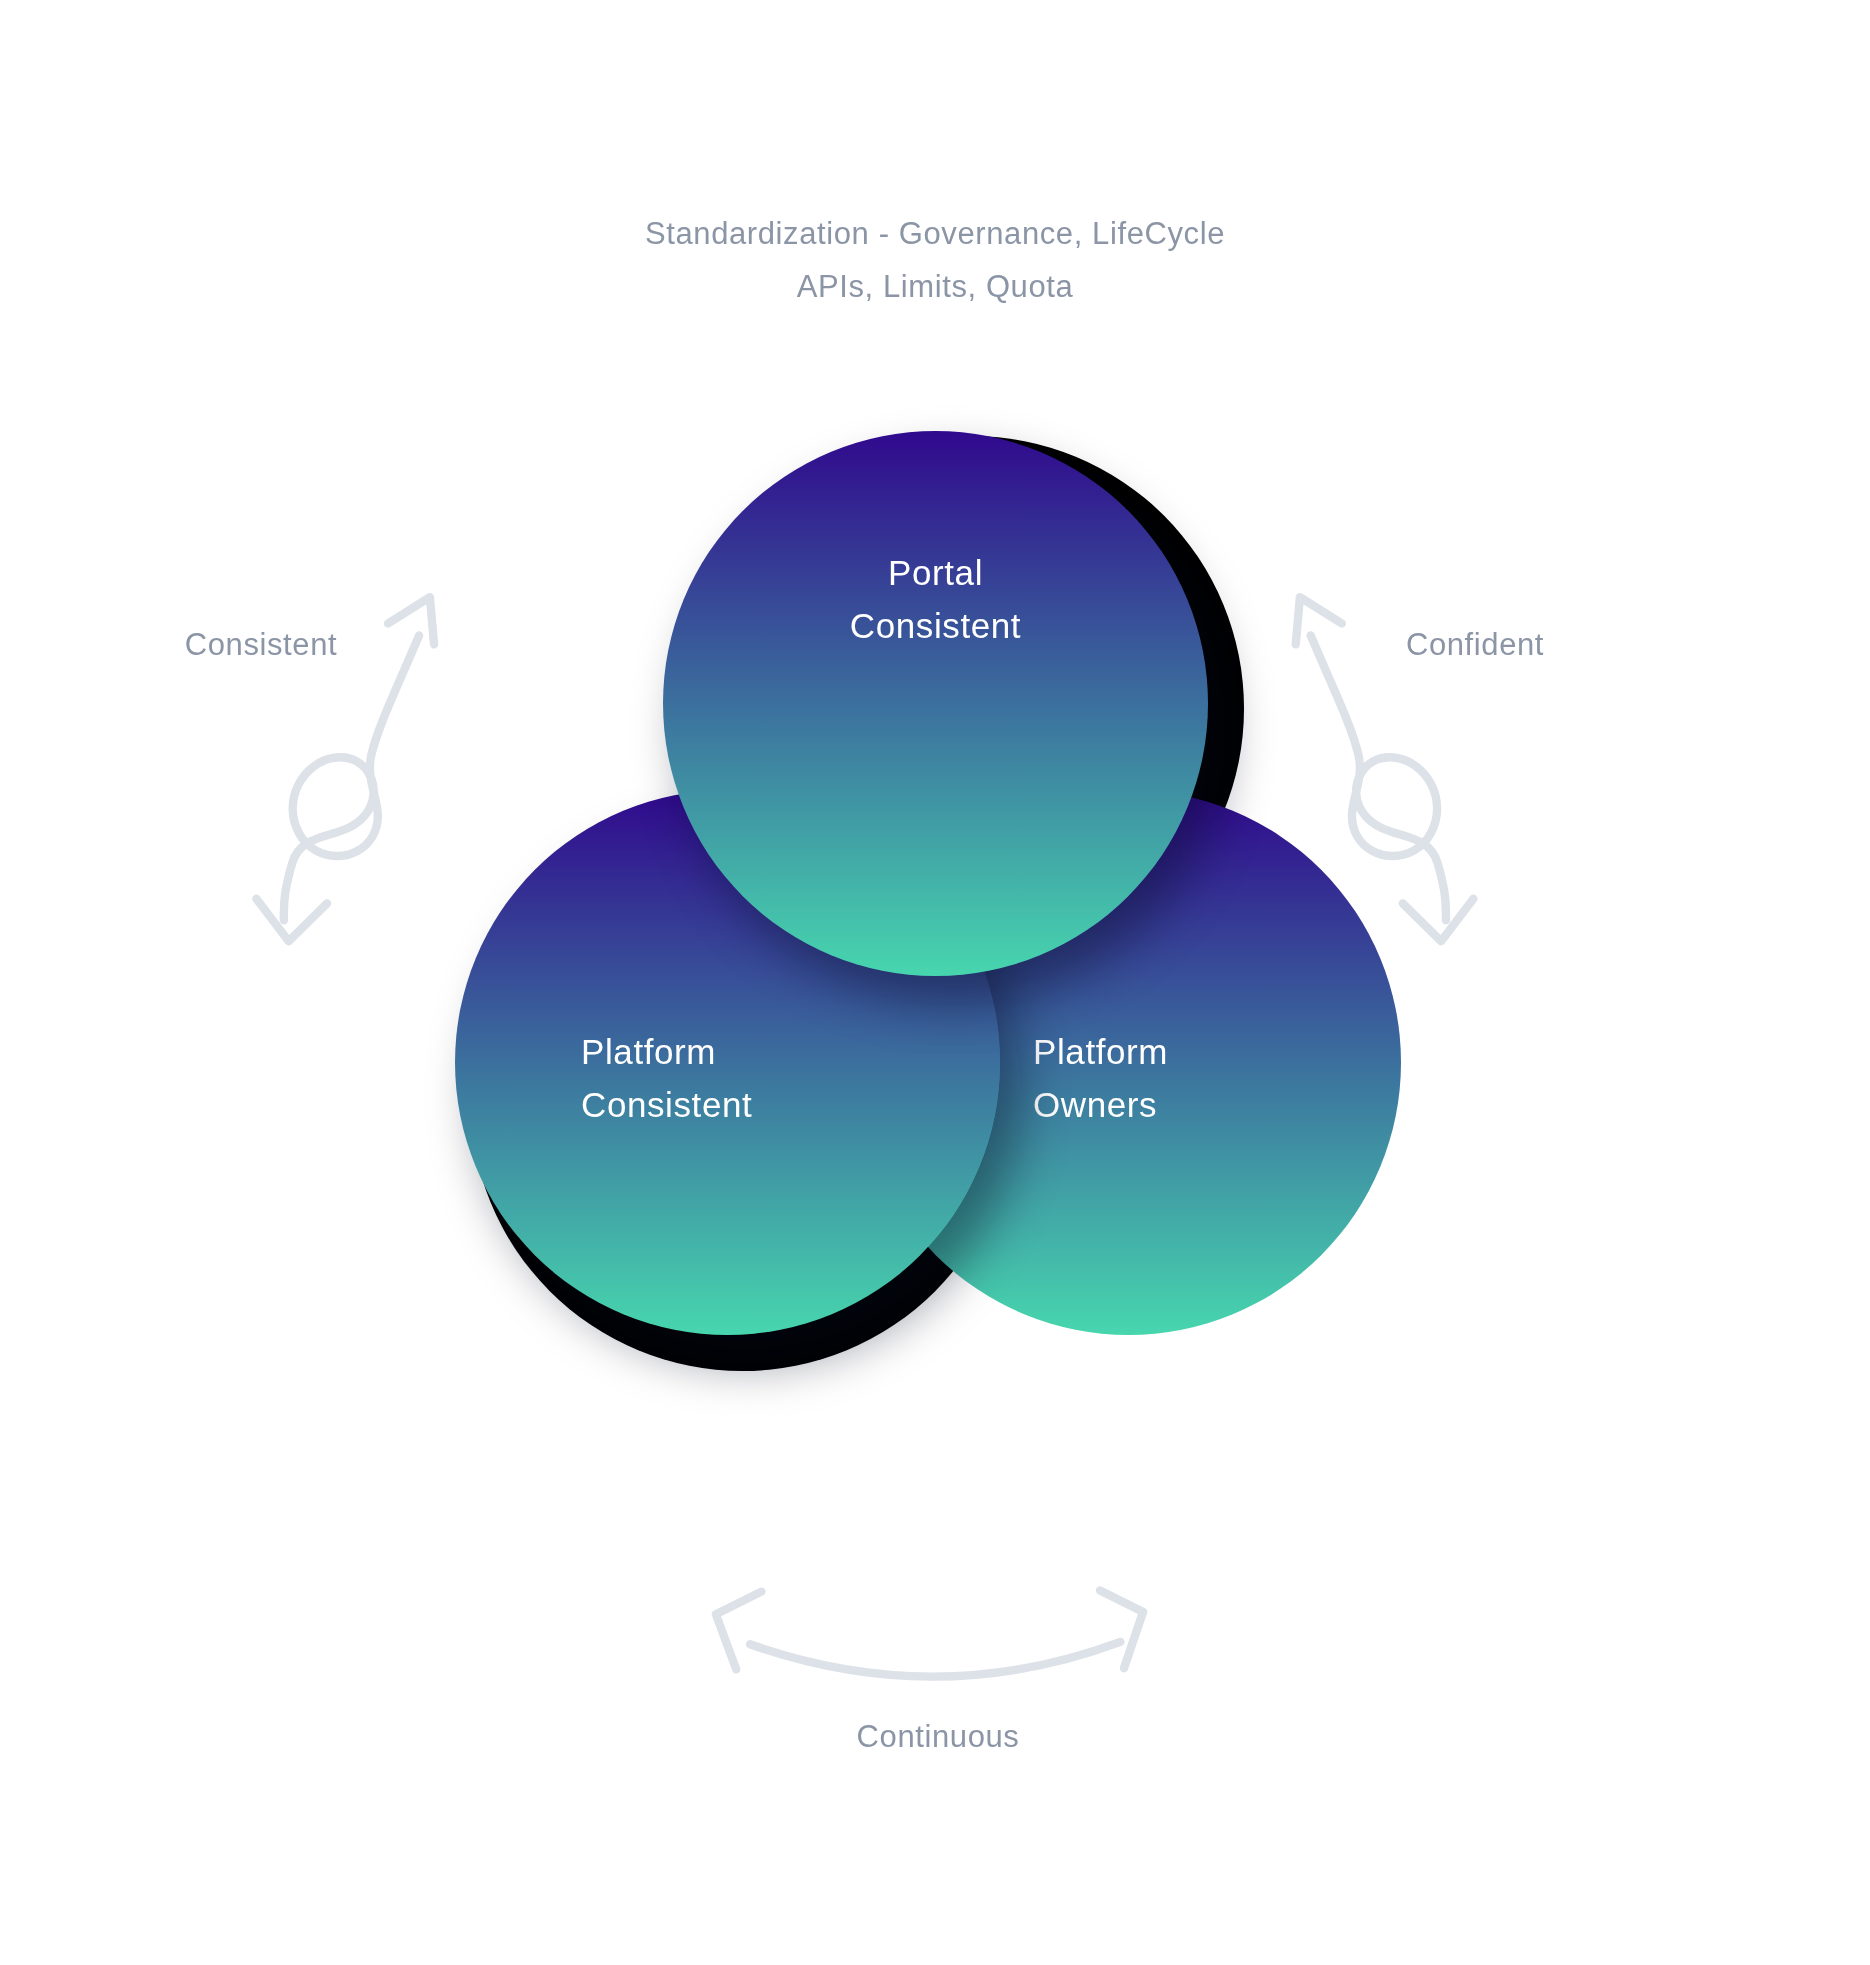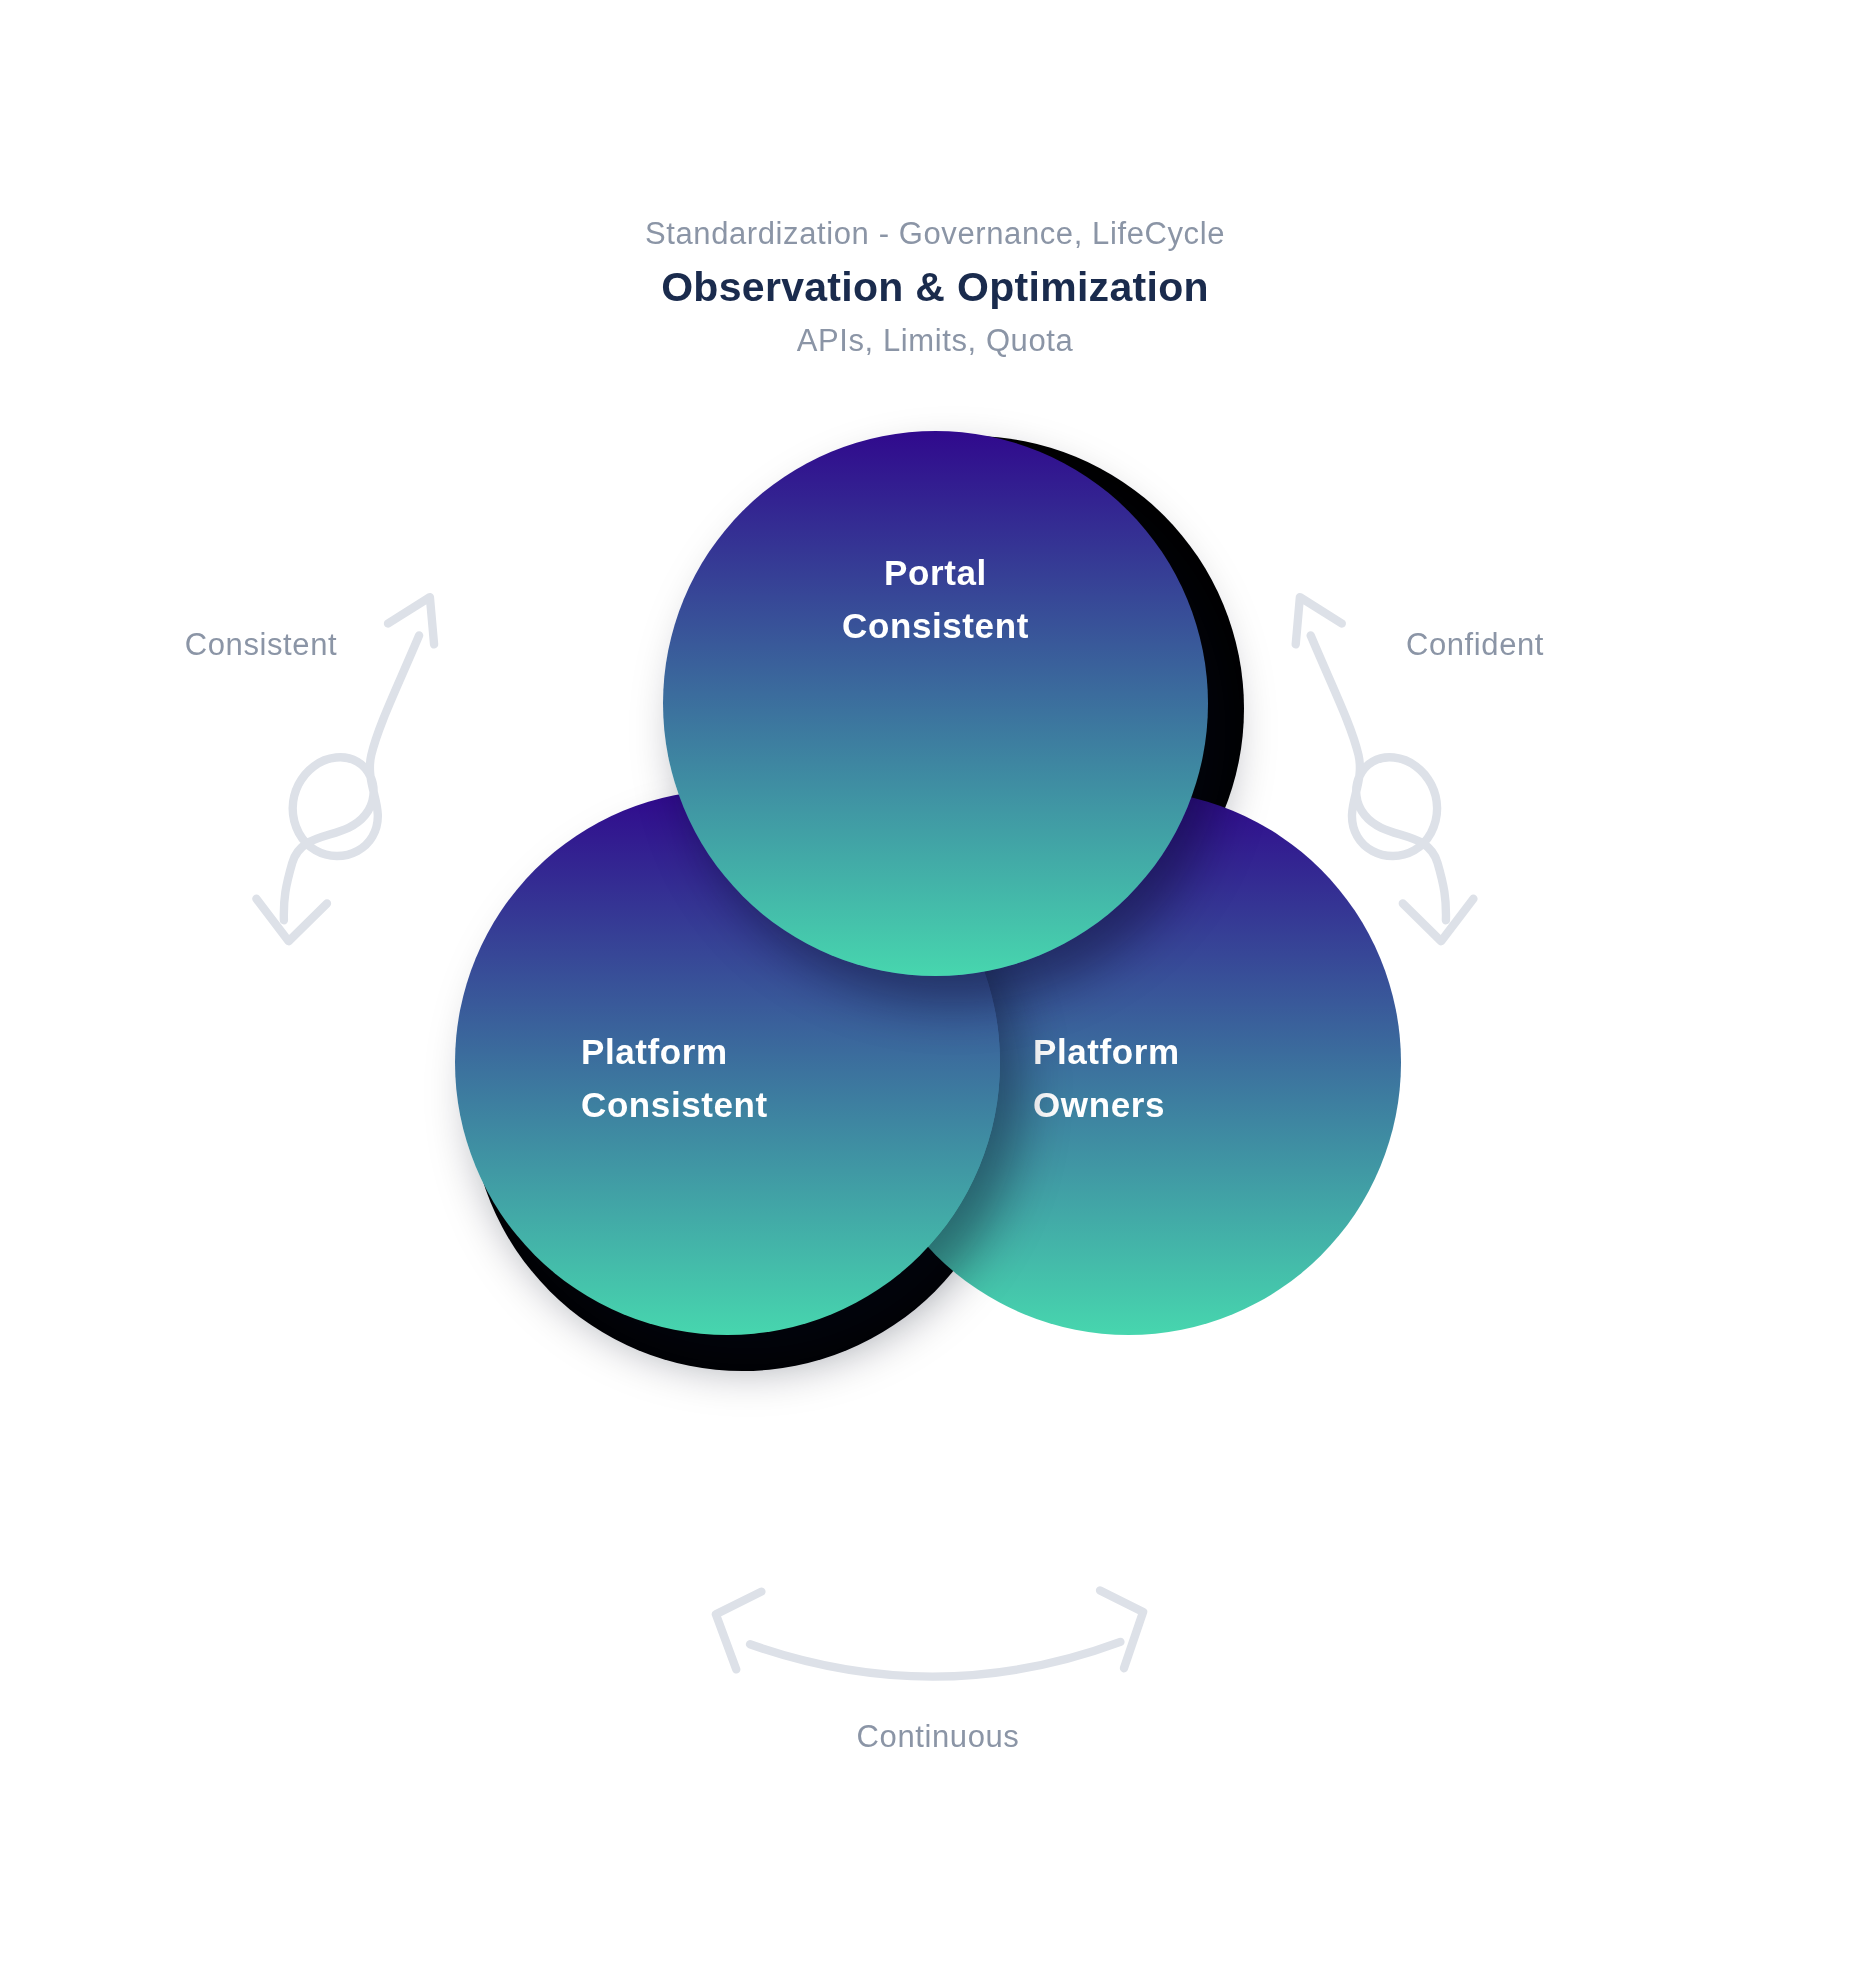--- a/index.html
+++ b/index.html
@@ -24,37 +24,36 @@
   .circle{
     position:absolute;width:545px;height:545px;border-radius:50%;
     background:linear-gradient(180deg,#30098d 0%,#47d6ae 100%);
   }
   .circle.portal{left:663px;top:431px;z-index:3;box-shadow:18px 27px 48px rgba(5,10,30,0.40);}
   .circle.platform{left:455px;top:790px;z-index:2;box-shadow:21px 30px 48px rgba(5,10,30,0.40);}
   .circle.product{left:856px;top:790px;z-index:1;}
   .shadow-circle.portal-sh{left:699px;top:436px;}
   .shadow-circle.platform-sh{left:470px;top:826px;}
   .circle-label{
-    position:absolute;color:#ffffff;font-size:35px;font-weight:700;line-height:53px;letter-spacing:0.6px;
+    position:absolute;color:#ffffff;font-size:35px;font-weight:400;line-height:53px;letter-spacing:0.6px;
   }
   .circle-label.center{left:50%;top:115px;transform:translateX(-50%);text-align:center;width:100%;}
   .circle-label.left-align{text-align:left;}
   .circle.platform .circle-label.left-align{left:112px;top:235px;margin-left:14px;}
   .circle.product .circle-label.left-align{left:177px;top:235px;}
   svg.arrows{position:absolute;left:0;top:0;z-index:4;pointer-events:none;}
   .arrow-stroke{fill:none;stroke:#dde1e8;stroke-width:14;stroke-linecap:round;stroke-linejoin:round;}
 </style>
 </head>
 <body>
 
 <div id="stage">
 
   <div class="caption" style="left:935px;top:207px;">
     <div class="muted">Standardization - Governance, LifeCycle</div>
-    <div class="title">Observation &amp; Optimization</div>
     <div class="muted">APIs, Limits, Quota</div>
   </div>
 
   <div class="side-label" style="left:261px;top:645px;">Consistent</div>
   <div class="side-label" style="left:1475px;top:645px;">Confident</div>
   <div class="side-label" style="left:938px;top:1737px;">Continuous</div>
 
   <div class="shadow-circle portal-sh"></div>
   <div class="shadow-circle platform-sh"></div>
 

